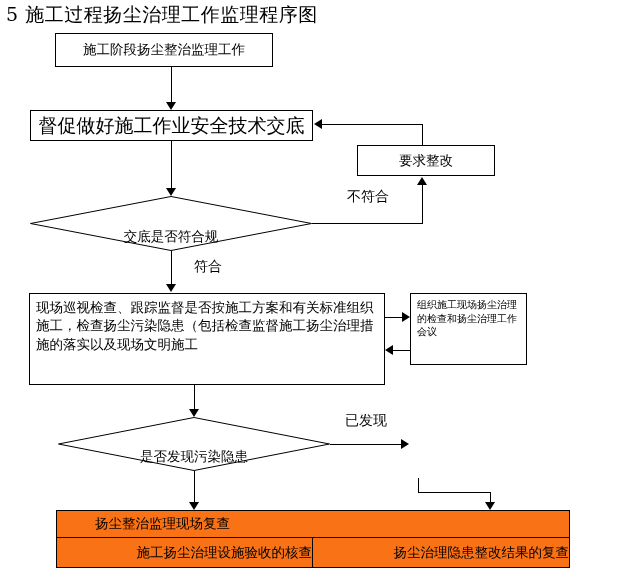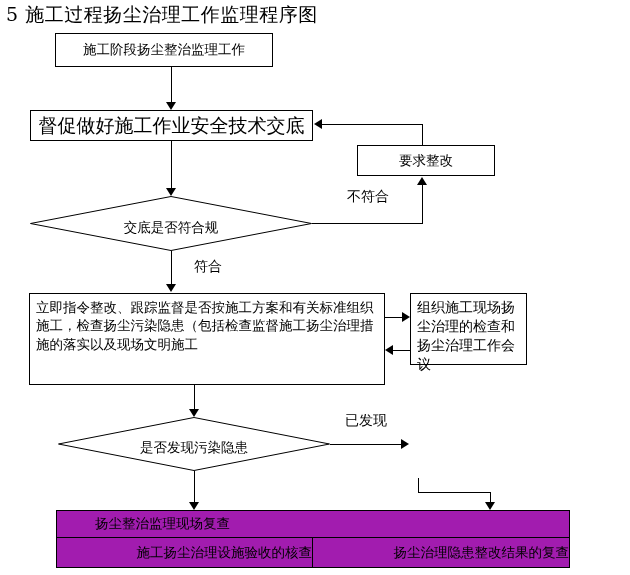--- a/index.html
+++ b/index.html
@@ -30,39 +30,39 @@
     align-items:center;
   }
   .node.center{justify-content:center;text-align:center;}
   .node .txt{display:block;width:100%;}
   .node.pad{padding:4px 6px;}
 
   
   .diamond{position:absolute;}
   .diamond svg{display:block;}
   .diamond .dlabel{
-    position:absolute;left:0;top:4px;width:100%;height:100%;
+    position:absolute;left:0;top:13px;width:100%;height:100%;
     display:flex;align-items:center;justify-content:center;
     font-size:13.5px;
   }
 
   .edge{position:absolute;background:#000;}
   .edge.h{height:1px;}
   .edge.v{width:1px;}
 
   .arrow{position:absolute;width:0;height:0;}
   .arrow.down{border-left:5px solid transparent;border-right:5px solid transparent;border-top:8px solid #000;}
   .arrow.up{border-left:5px solid transparent;border-right:5px solid transparent;border-bottom:8px solid #000;}
   .arrow.left{border-top:5px solid transparent;border-bottom:5px solid transparent;border-right:8px solid #000;}
   .arrow.right{border-top:5px solid transparent;border-bottom:5px solid transparent;border-left:8px solid #000;}
 
   .elabel{position:absolute;font-size:14px;white-space:nowrap;}
 
   
-  .tbl{position:absolute;border:1px solid #000;box-sizing:border-box;background:#a21caf;}
+  .tbl{position:absolute;border:1px solid #000;box-sizing:border-box;background:#f97316;}
   .trow{display:flex;box-sizing:border-box;}
   .tcell{box-sizing:border-box;font-size:13.5px;display:flex;align-items:center;}
   .tcell.ctr{justify-content:flex-end;}
 </style>
 </head>
 <body>
 
 <div id="canvas">
 
   <div class="title">5  施工过程扬尘治理工作监理程序图</div>
@@ -99,25 +99,25 @@
   <div class="edge h" style="left:312px;top:223px;width:111px;"></div>
   <div class="edge v" style="left:422px;top:184px;height:40px;"></div>
   <div class="arrow up" style="left:417px;top:177px;"></div>
   <div class="elabel" style="left:347px;top:188px;">不符合</div>
 
   <div class="edge v" style="left:171px;top:251px;height:34px;"></div>
   <div class="arrow down" style="left:166px;top:284px;"></div>
   <div class="elabel" style="left:194px;top:258px;">符合</div>
 
   <div class="node pad" style="left:29px;top:293px;width:356px;height:92px;align-items:flex-start;padding-top:4px;">
-    <span class="txt" style="font-size:13.5px;line-height:1.36;">立即指令整改、跟踪监督是否按施工方案和有关标准组织施工，检查扬尘污染隐患（包括检查监督施工扬尘治理措施的落实以及现场文明施工</span>
+    <span class="txt" style="font-size:13.5px;line-height:1.36;">现场巡视检查、跟踪监督是否按施工方案和有关标准组织施工，检查扬尘污染隐患（包括检查监督施工扬尘治理措施的落实以及现场文明施工</span>
   </div>
 
   <div class="node pad" style="left:410px;top:293px;width:117px;height:72px;align-items:flex-start;padding-top:4px;">
-    <span class="txt" style="font-size:14px;line-height:1.36;">组织施工现场扬尘治理的检查和扬尘治理工作会议</span>
+    <span class="txt" style="font-size:10px;line-height:1.36;">组织施工现场扬尘治理的检查和扬尘治理工作会议</span>
   </div>
 
   <div class="edge h" style="left:385px;top:317px;width:18px;"></div>
   <div class="arrow right" style="left:402px;top:312px;"></div>
 
   <div class="edge h" style="left:393px;top:350px;width:18px;"></div>
   <div class="arrow left" style="left:385px;top:345px;"></div>
 
   <div class="edge v" style="left:194px;top:385px;height:25px;"></div>
   <div class="arrow down" style="left:189px;top:409px;"></div>

